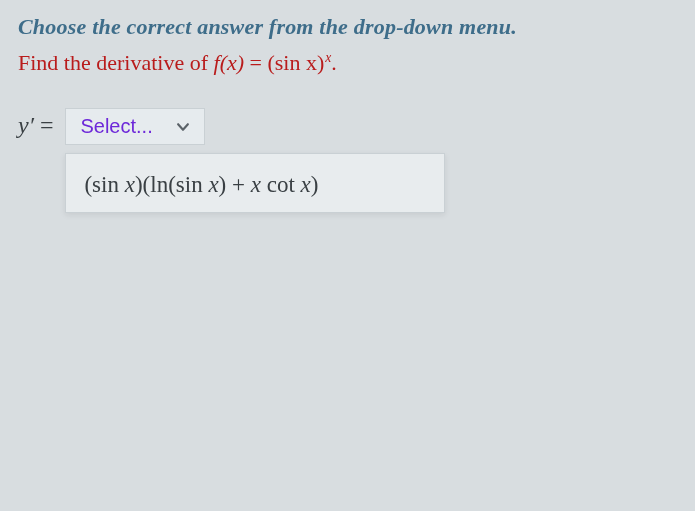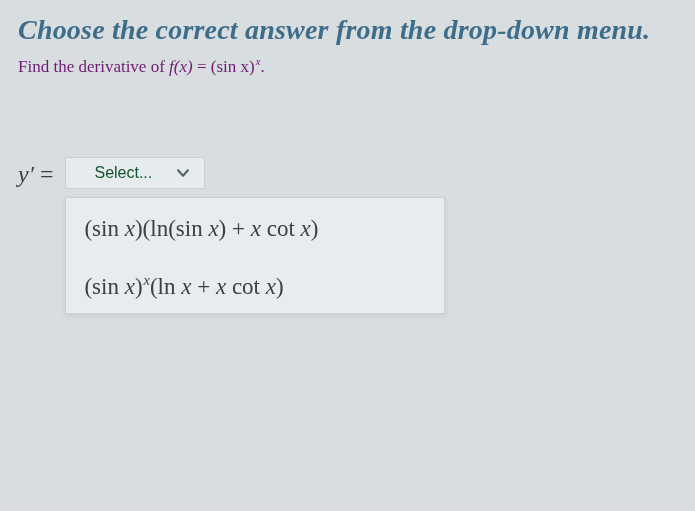--- a/index.html
+++ b/index.html
@@ -7,71 +7,71 @@
   body {
     background: #d8dde0;
     font-family: Georgia, 'Times New Roman', serif;
     padding: 14px 18px 18px 18px;
     color: #3a4044;
   }
   .heading {
     color: #3e6d8a;
     font-weight: 700;
     font-style: italic;
-    font-size: 28px;
+    font-size: 22px;
     letter-spacing: 0.2px;
     margin-bottom: 10px;
   }
   .subheading {
-    color: #701a75;
-    font-size: 17px;
-    margin-bottom: 80px;
+    color: #b91c1c;
+    font-size: 22px;
+    margin-bottom: 32px;
   }
   .row {
     display: flex;
     align-items: flex-start;
     gap: 12px;
   }
   .lhs {
     color: #3a4044;
     font-style: italic;
     font-size: 24px;
     padding-top: 4px;
     white-space: nowrap;
   }
   .select-wrap {
     display: flex;
     flex-direction: column;
   }
   .select-trigger {
     background: #e6ebee;
     border: 1px solid #c9d0d4;
-    padding: 6px 14px 6px 28px;
+    padding: 6px 14px 6px 14px;
     font-family: Arial, Helvetica, sans-serif;
-    font-size: 16px;
-    color: #14532d;
+    font-size: 20px;
+    color: #6d28d9;
     display: inline-flex;
     align-items: center;
     gap: 10px;
     cursor: pointer;
     width: 140px;
   }
   .chevron {
     margin-left: auto;
     width: 14px; height: 14px;
     color: #5b6268;
   }
   .dropdown {
     margin-top: 8px;
     background: rgba(245,248,250,0.55);
     border: 1px solid #c9d0d4;
     box-shadow: 0 2px 6px rgba(0,0,0,0.08);
     padding: 18px 28px 14px 18px;
     display: flex;
-    flex-direction: column;
+    flex-direction: row;
     gap: 30px;
     font-size: 23px;
     color: #3a4044;
     width: 380px;
   }
   .option { cursor: pointer; }
   .sup {
     font-size: 0.62em;
     vertical-align: super;
     font-style: italic;
@@ -102,20 +102,17 @@
       </svg>
     </div>
 
     <div class="dropdown">
 
       <div class="option">
         <span class="fn">(sin </span><span class="mi">x</span><span class="fn">)(ln(sin </span><span class="mi">x</span><span class="fn">) + </span><span class="mi">x</span><span class="fn"> cot </span><span class="mi">x</span><span class="fn">)</span>
       </div>
 
 
-      <div class="option">
-        <span class="fn">(sin </span><span class="mi">x</span><span class="fn">)</span><span class="sup">x</span><span class="fn">(ln </span><span class="mi">x</span><span class="fn"> + </span><span class="mi">x</span><span class="fn"> cot </span><span class="mi">x</span><span class="fn">)</span>
-      </div>
 
 
     </div>
   </div>
 </div>
 
 </body></html>

